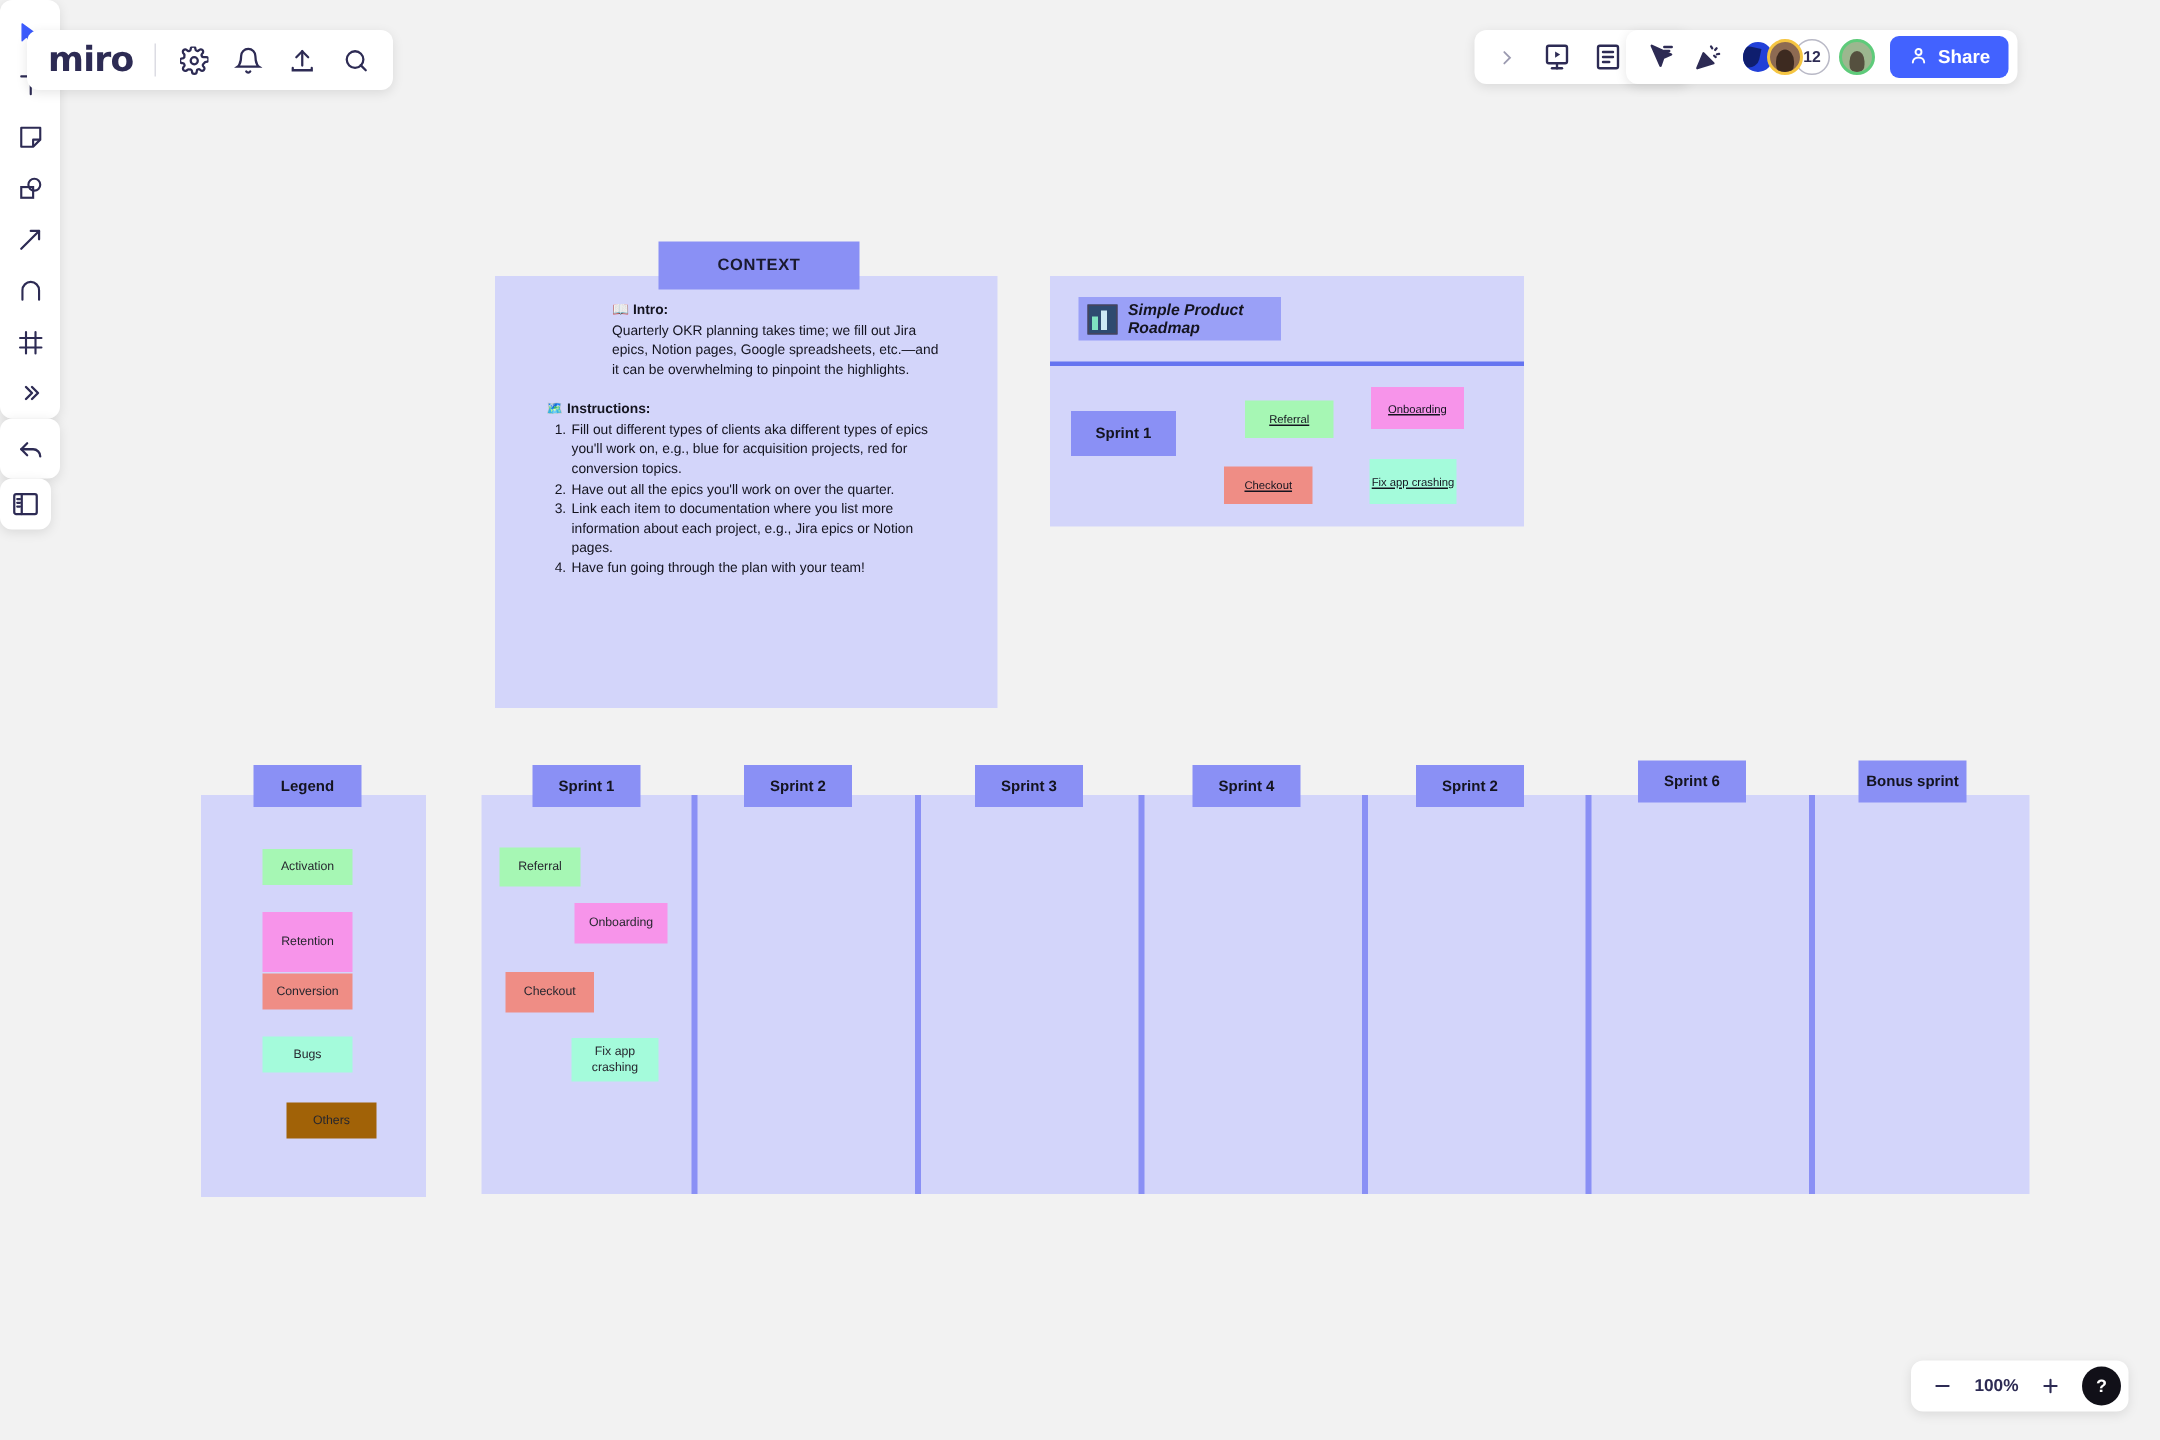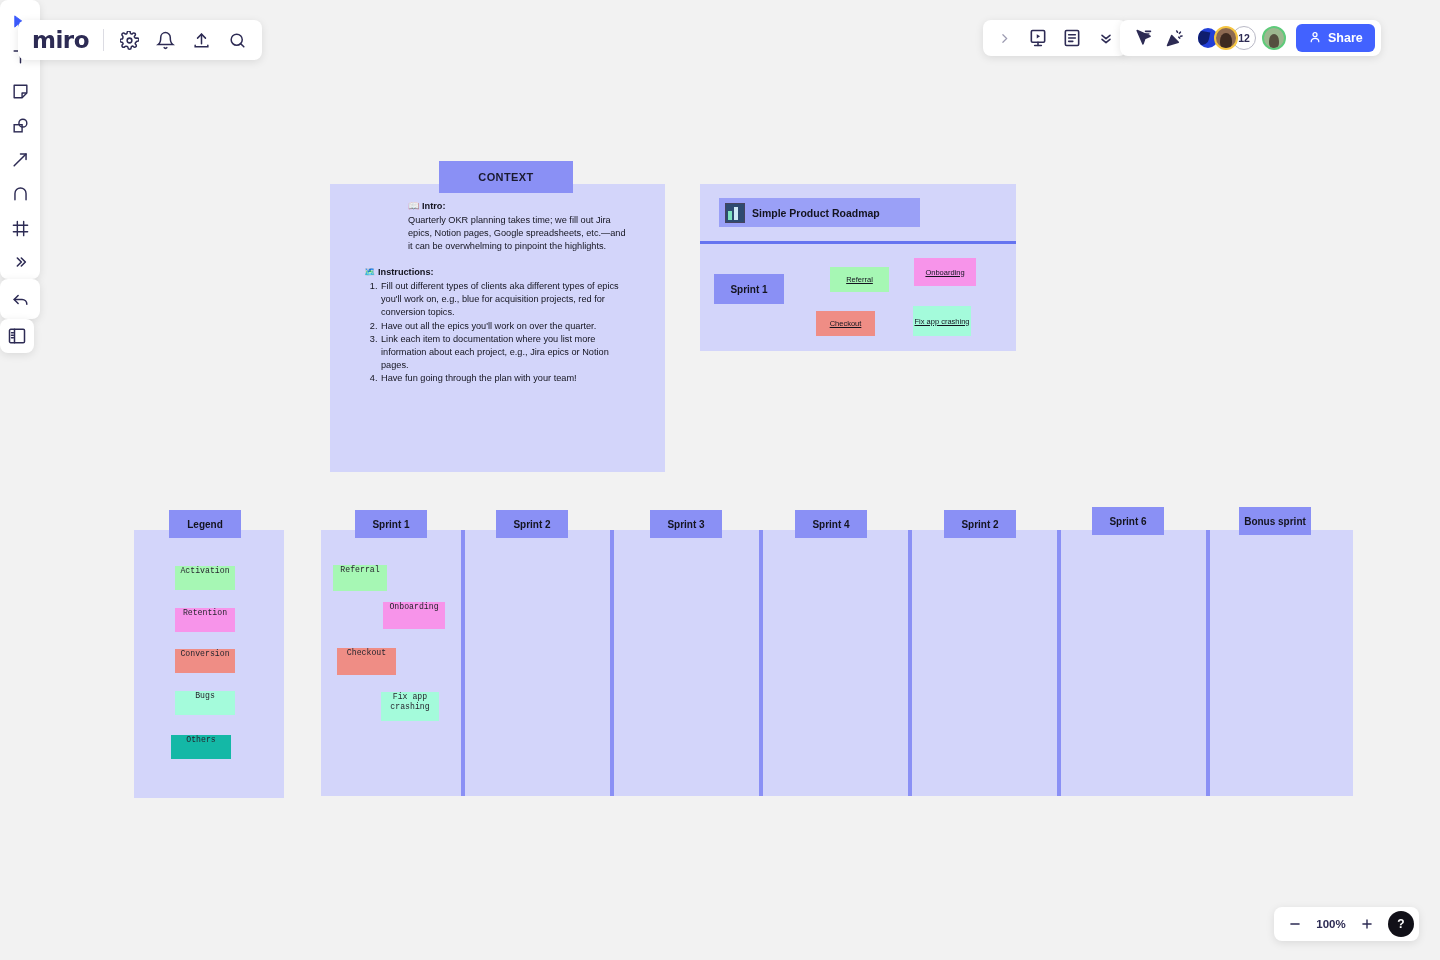--- a/index.html
+++ b/index.html
@@ -27,21 +27,21 @@
     font-size: 23px; font-weight: 700; color: #2d2b54;
     letter-spacing: -0.5px; line-height: 1;
     font-family: "DejaVu Sans", sans-serif;
   }
   .vsep { width: 1px; height: 22px; background: #dcdce3; }
   .tbicon { width: 22px; height: 22px; display:flex; align-items:center; justify-content:center; cursor:pointer; }
   .tbicon svg { display:block; }
 
   
   #topright-bar1 { left: 983px; top: 20px; height: 36px; padding: 0 10px; gap: 12px; }
-  #topright-bar2 { left: 1120px; top: 20px; height: 36px; padding: 0 6px 0 12px; gap: 10px; }
+  #topright-bar2 { left: 1084px; top: 20px; height: 36px; padding: 0 6px 0 12px; gap: 10px; }
 
   .avstack { display: flex; align-items: center; }
   .av { width: 24px; height: 24px; border-radius: 50%; margin-left: -6px;
         border: 2px solid #fff; position: relative; overflow: hidden; }
   .av:first-child { margin-left: 0; }
   .av-blue { background: #2240d8; border-color:#fff; }
   .av-blue::after{ content:""; position:absolute; left:-3px; top:3px; width:14px;height:14px;
                    background:#0f1e6e; border-radius:50% 0 50% 50%; transform:rotate(12deg);}
   .av-ring-yellow { border-color:#f5c542; background:#8d6a52; }
   .av-ring-yellow::after{ content:""; position:absolute; left:4px; top:5px;width:12px;height:16px;
@@ -90,42 +90,42 @@
               font-size:9.2px; line-height:1.42; color:#14141f; }
   .ctx-h { font-weight:700; display:block; margin-bottom:1px;}
   .ctx-p { margin-bottom: 13px; margin-left: 44px; }
   .ctx-list { margin:0; padding-left:16px; }
   .ctx-list li { margin-bottom:0px; padding-left:1px; }
 
   
   #preview-frame { left:700px; top:184px; width:316px; height:167px; background:#d3d5fa; }
   #preview-header-band { left:700px; top:184px; width:316px; height:60px; background:#d3d5fa;
                          border-bottom:3px solid #6574f0; }
-  #preview-title-chip { left:719px; top:198px; width:201px; height:29px; background:#9aa0f7;
-                        display:flex; align-items:center; gap:7px; padding-left:6px; }
+  #preview-title-chip { left:719px; top:198px; width:135px; height:29px; background:#9aa0f7;
+                        display:flex; align-items:center; gap:7px; padding-left:6px;font-style:italic; }
   .mini-img { width:20px; height:20px; border:1px solid #45435e; background:#2e4a70;
               position:relative; overflow:hidden; flex:0 0 auto; }
   .mini-img::before{content:"";position:absolute;left:2px;bottom:2px;width:4px;height:9px;background:#7fe3c0;}
   .mini-img::after{content:"";position:absolute;left:8px;bottom:2px;width:4px;height:13px;background:#cfe9f5;}
   #preview-title-text { font-size:10.5px; font-weight:700; color:#14141f; }
   #pv-sprint1 { left:714px; top:274px; width:70px; height:30px; background:#8a90f5;
                 display:flex;align-items:center;justify-content:center;
                 font-size:10px;font-weight:700;color:#14141f; }
   .pv-note { position:absolute; display:flex; align-items:center; justify-content:center;
              font-size:7.5px; color:#14141f; text-align:center; line-height:1.2;}
   .pv-note span { text-decoration: underline; }
 
   
   .col-bg { position:absolute; top:530px; height:266px; background:#d3d5fa; }
   .col-div { position:absolute; top:530px; width:4px; height:266px; background:#8a90f5; }
   .col-head { position:absolute; height:28px; background:#8a90f5;
               display:flex; align-items:center; justify-content:center;
               font-size:10px; font-weight:700; color:#14141f; }
-  .note { position:absolute; display:flex; align-items:flex-start; justify-content:center;
-          text-align:center; font-size:8.2px; color:#26262e; line-height:1.25;font-family:Liberation Mono, monospace; }
+  .note { position:absolute; display:flex; align-items:center; justify-content:center;
+          text-align:center; font-size:8.2px; color:#26262e; line-height:1.25; }
 
   
   #legend-bg { left:134px; top:530px; width:150px; height:268px; background:#d3d5fa; }
   #legend-head { left:169px; top:510px; width:72px; }
 </style>
 </head>
 <body>
 
 <div id="canvas">
 
@@ -309,30 +309,30 @@
   </div>
   <div class="pv-note" style="left:913px; top:306px; width:58px; height:30px; background:#a4fbdb;">
     <span>Fix app crashing</span>
   </div>
 
   <div class="board-el" id="legend-bg"></div>
   <div class="col-head" id="legend-head" style="top:510px; left:169px; width:72px;">Legend</div>
   <div class="note" style="left:175px; top:566px; width:60px; height:24px; background:#a6f7b4;">
     <span>Activation</span>
   </div>
-  <div class="note" style="left:175px; top:608px; width:60px; height:24px; background:#f794ea;">
+  <div class="note" style="left:175px; top:608px; width:60px; height:40px; background:#f794ea;">
     <span>Retention</span>
   </div>
   <div class="note" style="left:175px; top:649px; width:60px; height:24px; background:#ef8d85;">
     <span>Conversion</span>
   </div>
   <div class="note" style="left:175px; top:691px; width:60px; height:24px; background:#a4fbdb;">
     <span>Bugs</span>
   </div>
-  <div class="note" style="left:171px; top:735px; width:60px; height:24px; background:#14b8a6;">
+  <div class="note" style="left:191px; top:735px; width:60px; height:24px; background:#a16207;">
     <span>Others</span>
   </div>
 
   <div class="col-bg" style="left:321px; width:1032px;"></div>
 
   <div class="col-div" style="left:461px;"></div>
   <div class="col-div" style="left:610px;"></div>
   <div class="col-div" style="left:759px;"></div>
   <div class="col-div" style="left:908px;"></div>
   <div class="col-div" style="left:1057px;"></div>

